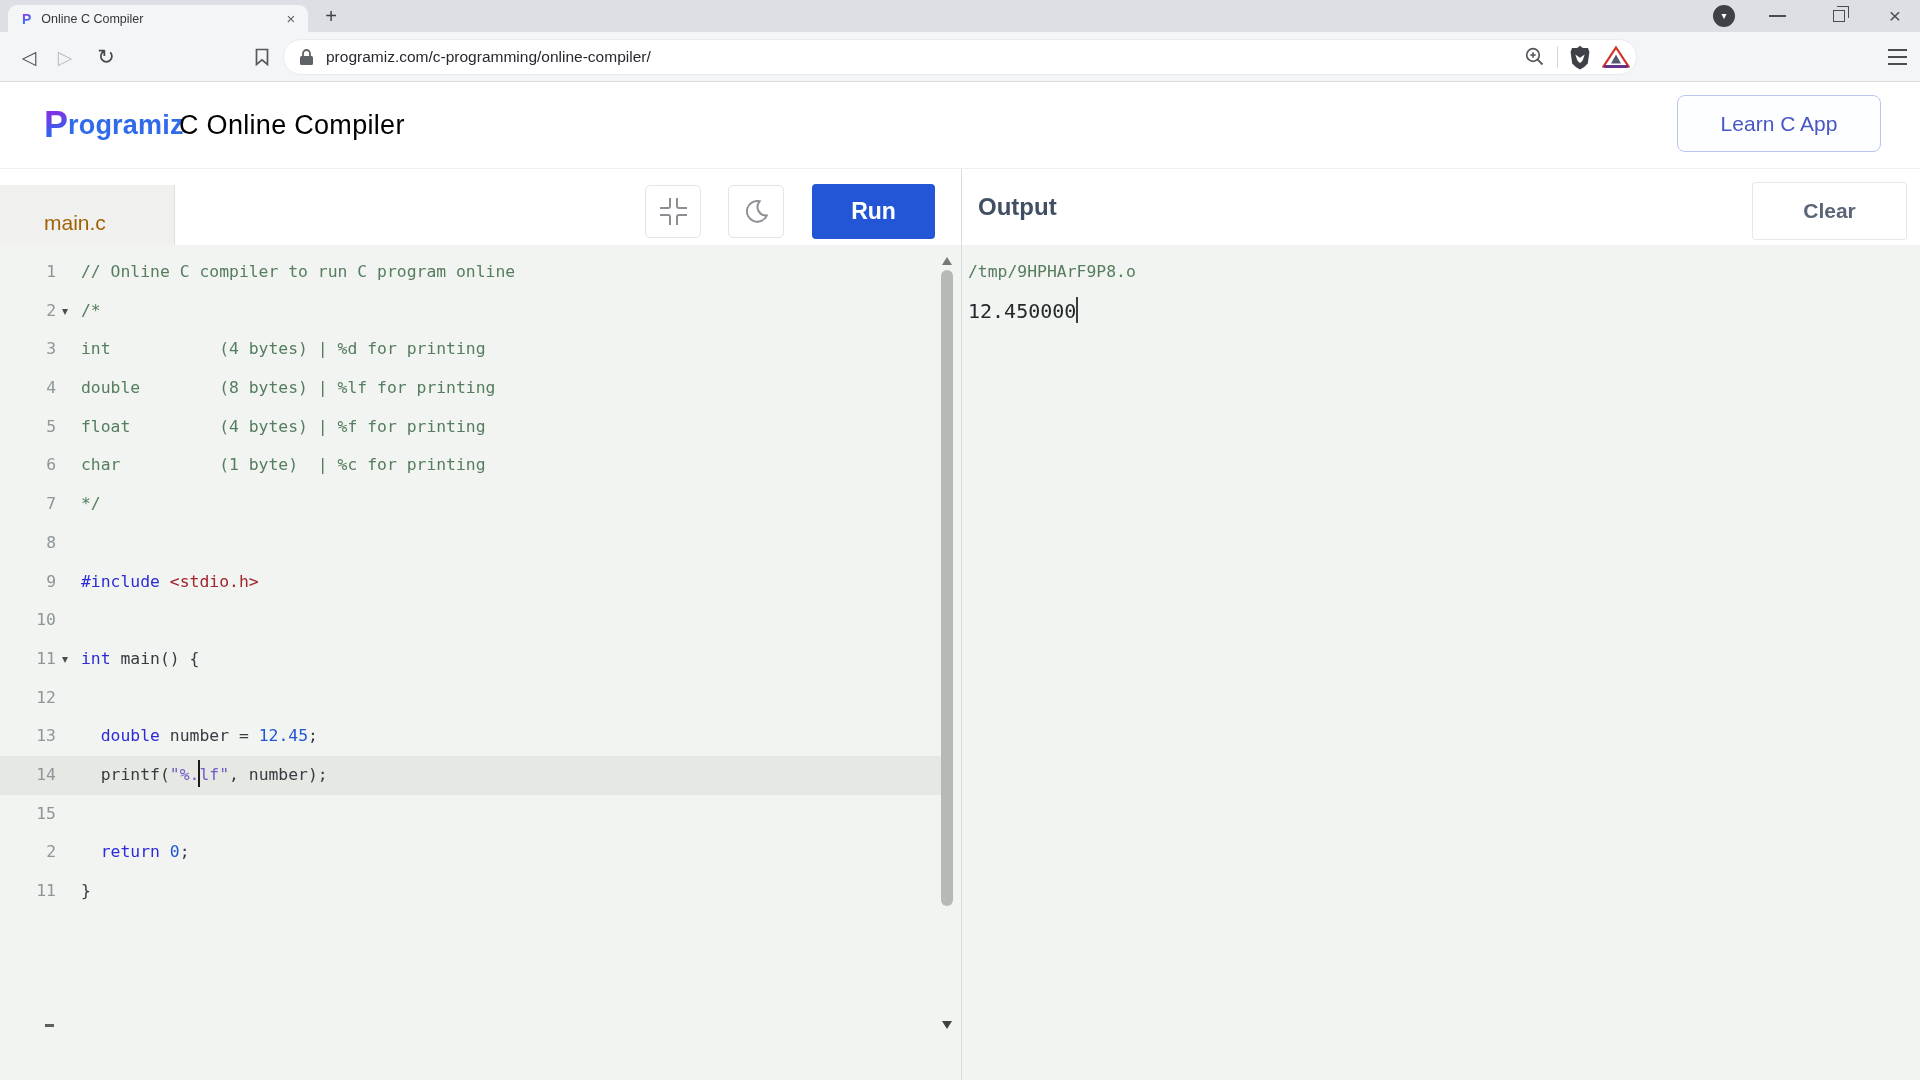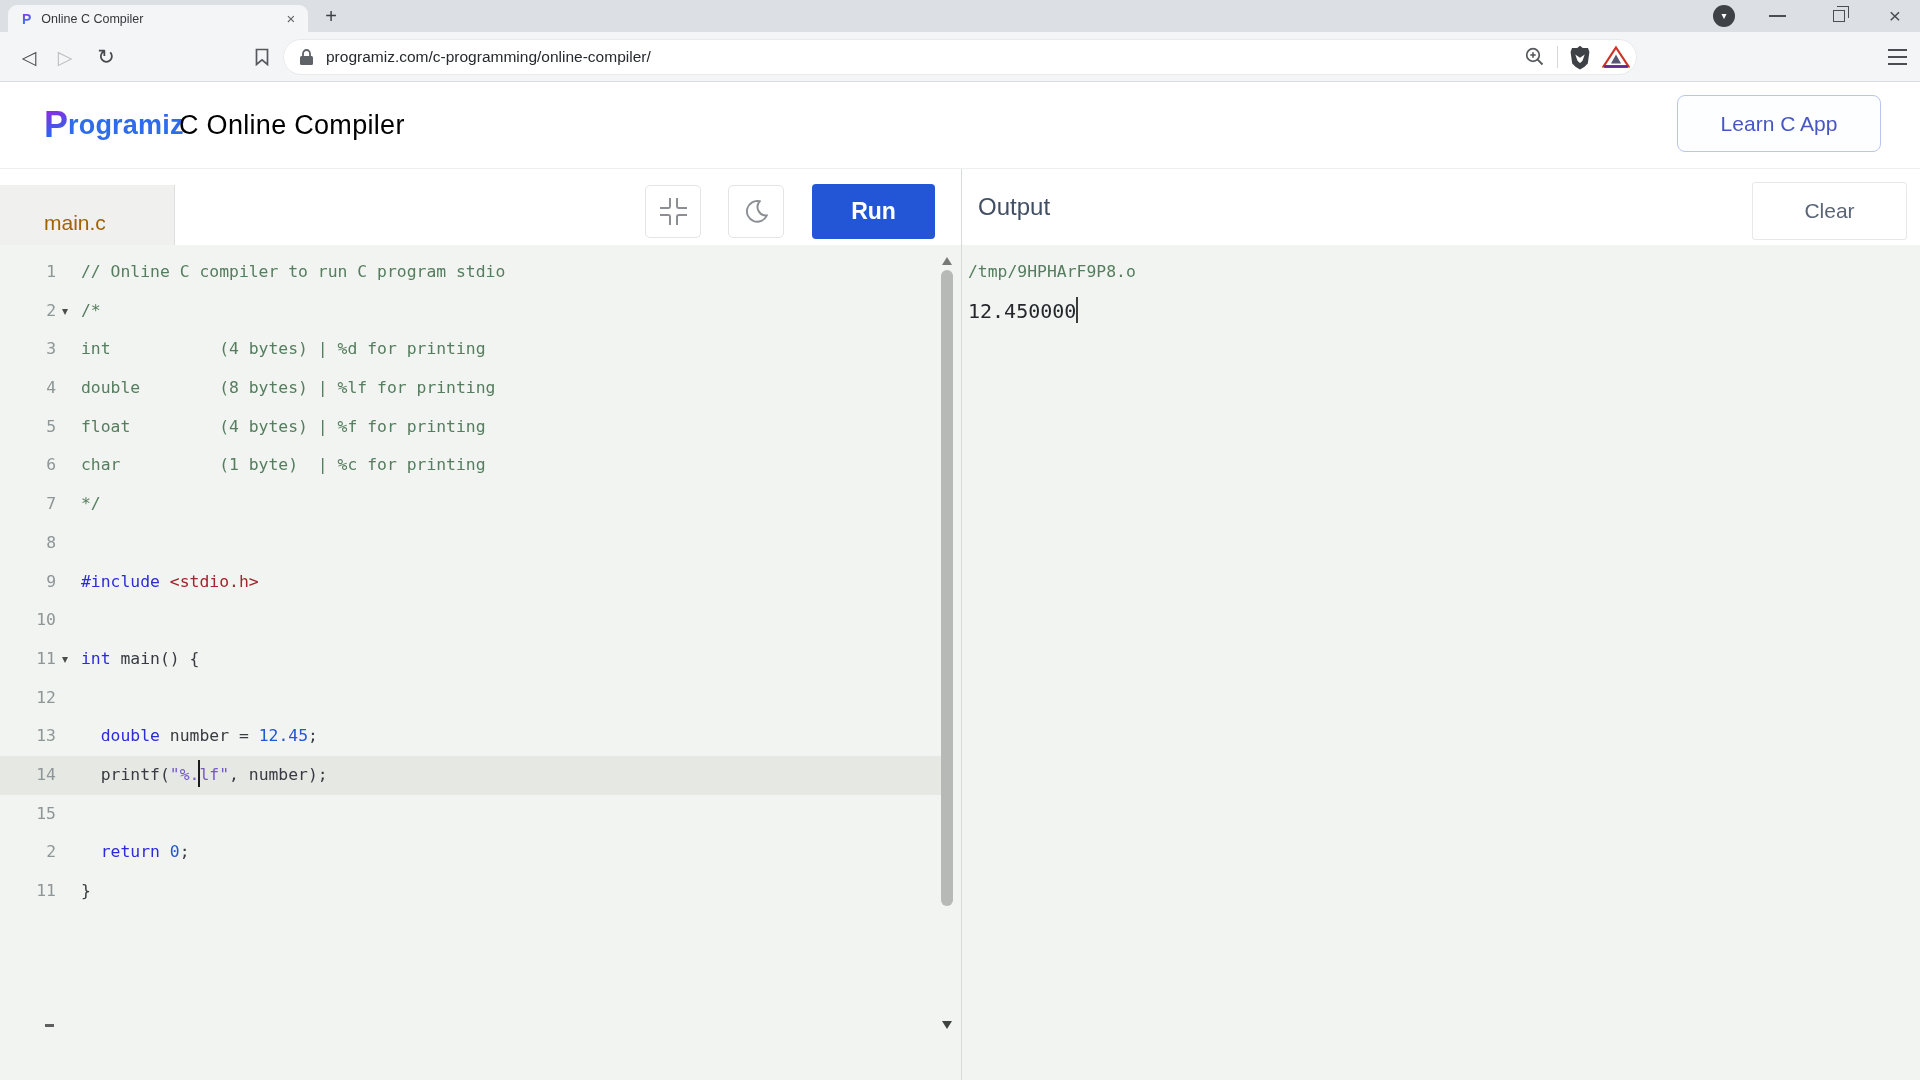--- a/index.html
+++ b/index.html
@@ -67,21 +67,21 @@
   .tool-btn { position:absolute; top:16px; width:56px; height:53px; background:#fff;
               border:1px solid #e3e4e6; border-radius:5px; display:flex; align-items:center; justify-content:center; }
   .compress { position:relative; width:27px; height:27px; }
   .compress i { position:absolute; width:11px; height:11px; border:0 solid #8b8e93; }
   .compress .tl { left:0; top:0; border-right-width:2.4px; border-bottom-width:2.4px; border-radius:0 0 3px 0; }
   .compress .tr { right:0; top:0; border-left-width:2.4px; border-bottom-width:2.4px; border-radius:0 0 0 3px; }
   .compress .bl { left:0; bottom:0; border-right-width:2.4px; border-top-width:2.4px; border-radius:0 3px 0 0; }
   .compress .br { right:0; bottom:0; border-left-width:2.4px; border-top-width:2.4px; border-radius:3px 0 0 0; }
   .run-btn { position:absolute; left:812px; top:15px; width:123px; height:55px; border-radius:4px;
              color:#fff; font-size:23px; font-weight:700; display:flex; align-items:center; justify-content:center; }
-  .out-header { position:absolute; left:962px; top:169px; width:958px; height:76px; background:#fff; }
+  .out-header { position:absolute; left:962px; top:169px; width:958px; height:76px; background:#fff;font-weight:bold; }
   .out-title { position:absolute; left:16px; top:0; height:76px; display:flex; align-items:center;
                font-size:24px; color:#414e63; }
   .clear-btn { position:absolute; left:790px; top:13px; width:155px; height:58px; background:#fff;
                border:1px solid #e6e8ea; border-radius:3px; color:#5a6577; font-size:21px;
                display:flex; align-items:center; justify-content:center; }
 
   
   .editor { position:absolute; left:0; top:245px; width:961px; height:835px; background:#f1f4f0; }
   .active-line { position:absolute; left:0; top:511px; width:941px; height:39px; background:#e5e8e3; }
   .code-lines { position:absolute; left:0; top:8px; width:941px;
@@ -219,21 +219,21 @@
     <div class="out-title">Output</div>
     <div class="clear-btn">Clear</div>
   </div>
 
   <div class="editor">
     <div class="active-line"></div>
     <div class="code-lines">
         <div class="code-row">
           <span class="ln-num">1</span>
           <span class="ln-fold"></span>
-          <span class="ln-code"><span style="color: rgb(86, 125, 95);">// Online C compiler to run C program stdio</span></span>
+          <span class="ln-code"><span style="color: rgb(86, 125, 95);">// Online C compiler to run C program online</span></span>
         </div>
         <div class="code-row">
           <span class="ln-num">2</span>
           <span class="ln-fold">▾</span>
           <span class="ln-code"><span style="color: rgb(86, 125, 95);">/*</span></span>
         </div>
         <div class="code-row">
           <span class="ln-num">3</span>
           <span class="ln-fold"></span>
           <span class="ln-code"><span style="color: rgb(86, 125, 95);">int           (4 bytes) | %d for printing</span></span>

